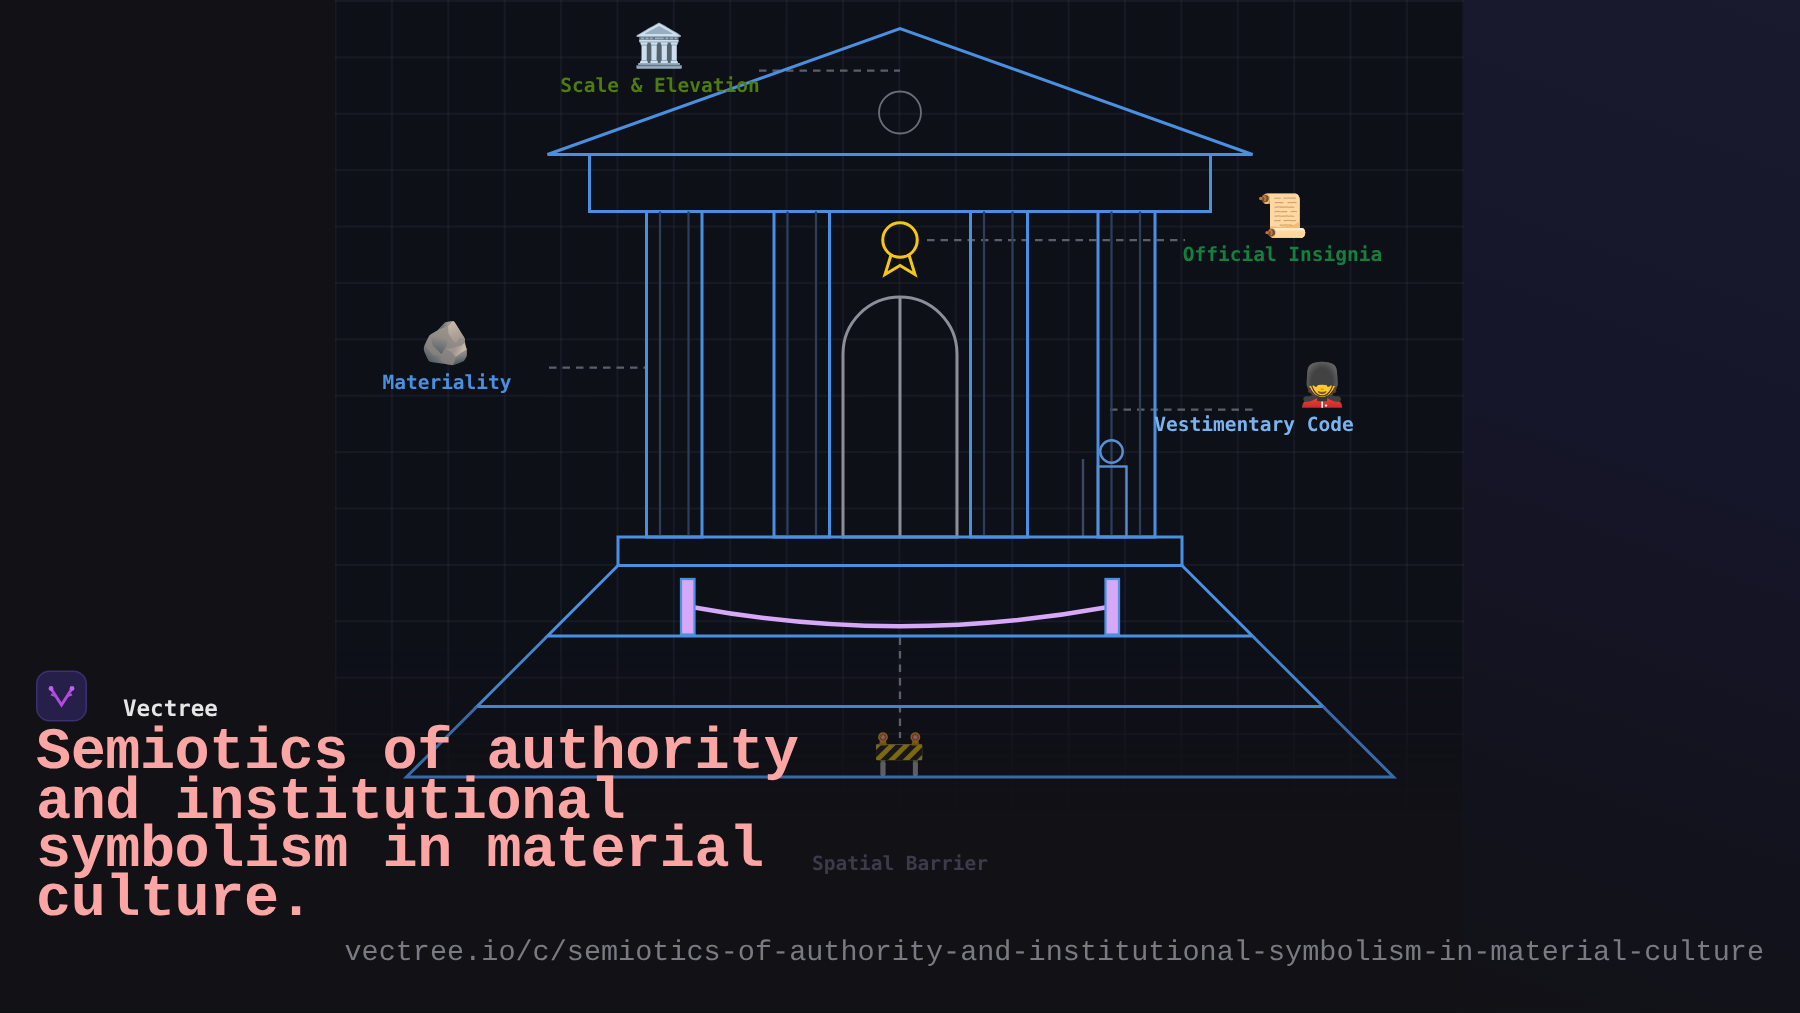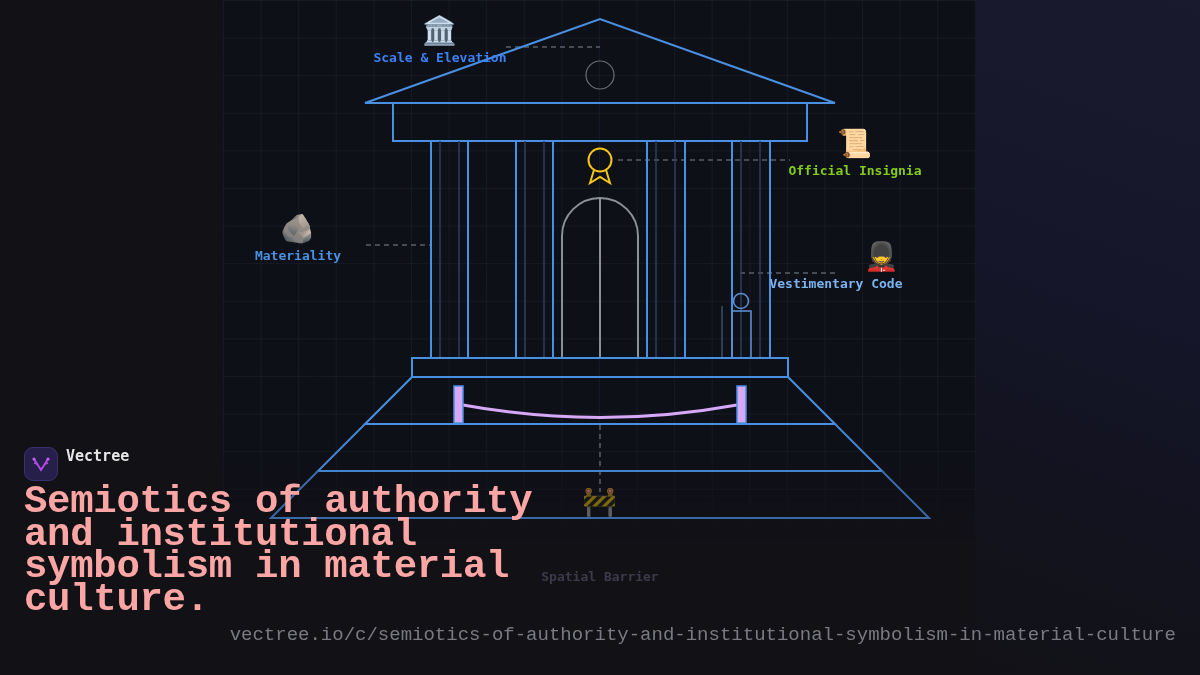--- a/index.html
+++ b/index.html
@@ -24,21 +24,21 @@
 
     .label {
       position: absolute; font-family: "DejaVu Sans Mono", "Liberation Mono", monospace;
       font-weight: bold; font-size: 13px; white-space: nowrap; transform: translateX(-50%);
     }
     .emoji {
       position: absolute; font-size: 28px; line-height: 1; transform: translateX(-50%);
       font-family: "DejaVu Sans", sans-serif;
     }
 
-    .brand { position: absolute; left: 24px; top: 447px; display: flex; align-items: flex-start; gap: 8px; }
+    .brand { position: absolute; left: 24px; top: 447px; display: flex; align-items: flex-end; gap: 24px; }
     .brand-logo {
       width: 34px; height: 34px; border-radius: 9px; background: #261f4a;
       border: 1px solid #3a3270; display: flex; align-items: center; justify-content: center;
     }
     .brand-name { color: #e6e6e6; font-size: 15px; font-weight: bold; font-family: "DejaVu Sans Mono", monospace; }
 
     .title {
       position: absolute; left: 24px; top: 486px; width: 520px;
       color: #fca5a5; font-family: "Liberation Mono", "DejaVu Sans Mono", monospace;
       font-weight: bold; font-size: 39px; line-height: 32.5px; letter-spacing: -0.3px;
@@ -113,24 +113,24 @@
   </g>
 
   <g>
     <path d="M463,405 Q600,430 737,405" fill="none" stroke="#d8a8f8" stroke-width="3"></path>
     <rect x="454" y="386" width="9" height="37" fill="#d8a8f8" stroke="#4a90e2" stroke-width="1.5"></rect>
     <rect x="737" y="386" width="9" height="37" fill="#d8a8f8" stroke="#4a90e2" stroke-width="1.5"></rect>
   </g>
 </svg>
 
 <span class="emoji" style="left:440px; top:17px;">🏛️</span>
-<span class="label" style="left:440px; top:50px; color:#3b82f6;">Scale &amp; Elevation</span>
+<span class="label" style="left:440px; top:50px; color:#4d7c0f;">Scale &amp; Elevation</span>
 
 <span class="emoji" style="left:855px; top:130px;">📜</span>
-<span class="label" style="left:855px; top:163px; color:#84cc16;">Official Insignia</span>
+<span class="label" style="left:855px; top:163px; color:#15803d;">Official Insignia</span>
 
 <span class="emoji" style="left:298px; top:215px;">🪨</span>
 <span class="label" style="left:298px; top:248px; color:#4a90e2;">Materiality</span>
 
 <span class="emoji" style="left:882px; top:243px;">💂</span>
 <span class="label" style="left:836px; top:276px; color:#7ab4f0;">Vestimentary Code</span>
 
 <span class="emoji" style="left:600px; top:488px; opacity:0.45;">🚧</span>
 <span class="label" style="left:600px; top:521px; color:#3e3a4c;margin-top:48px;">Spatial Barrier</span>
 

